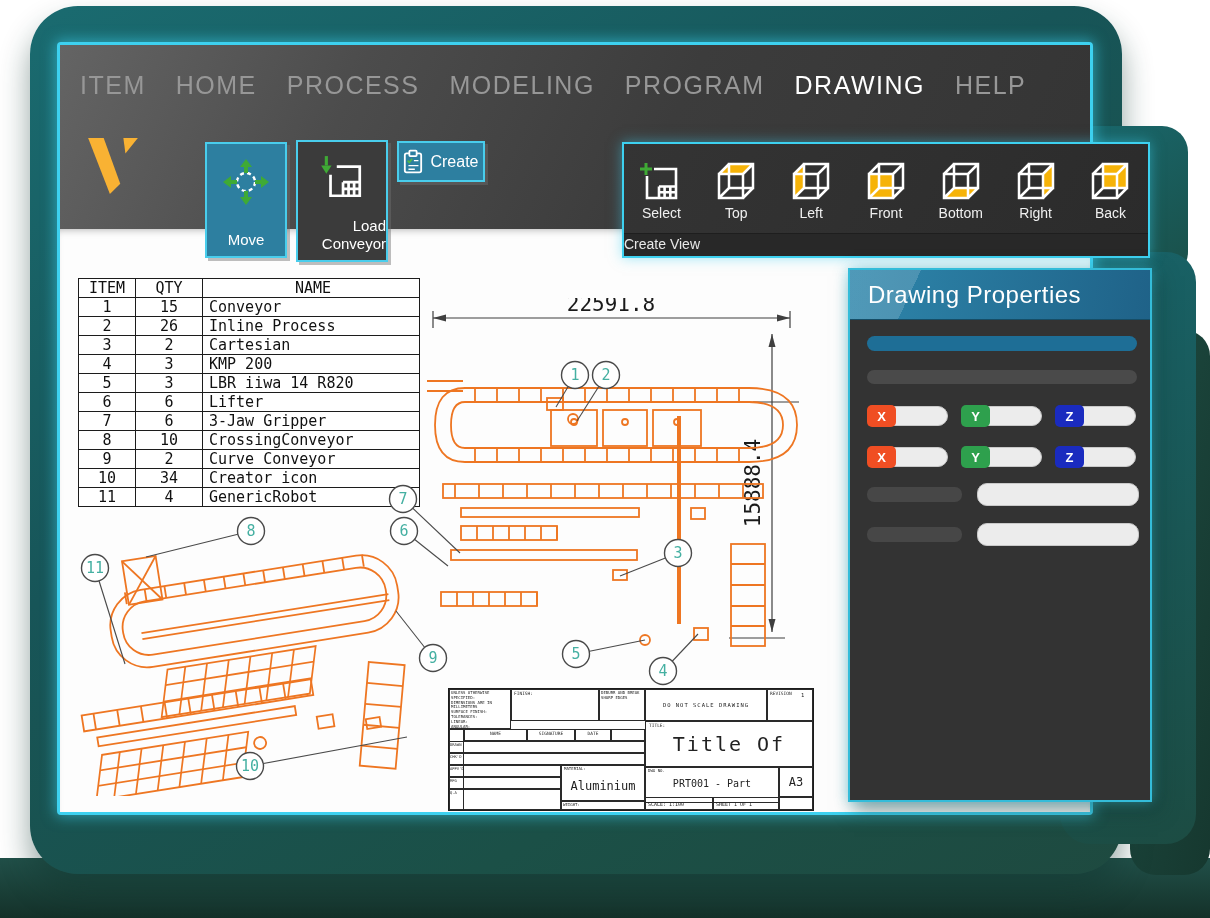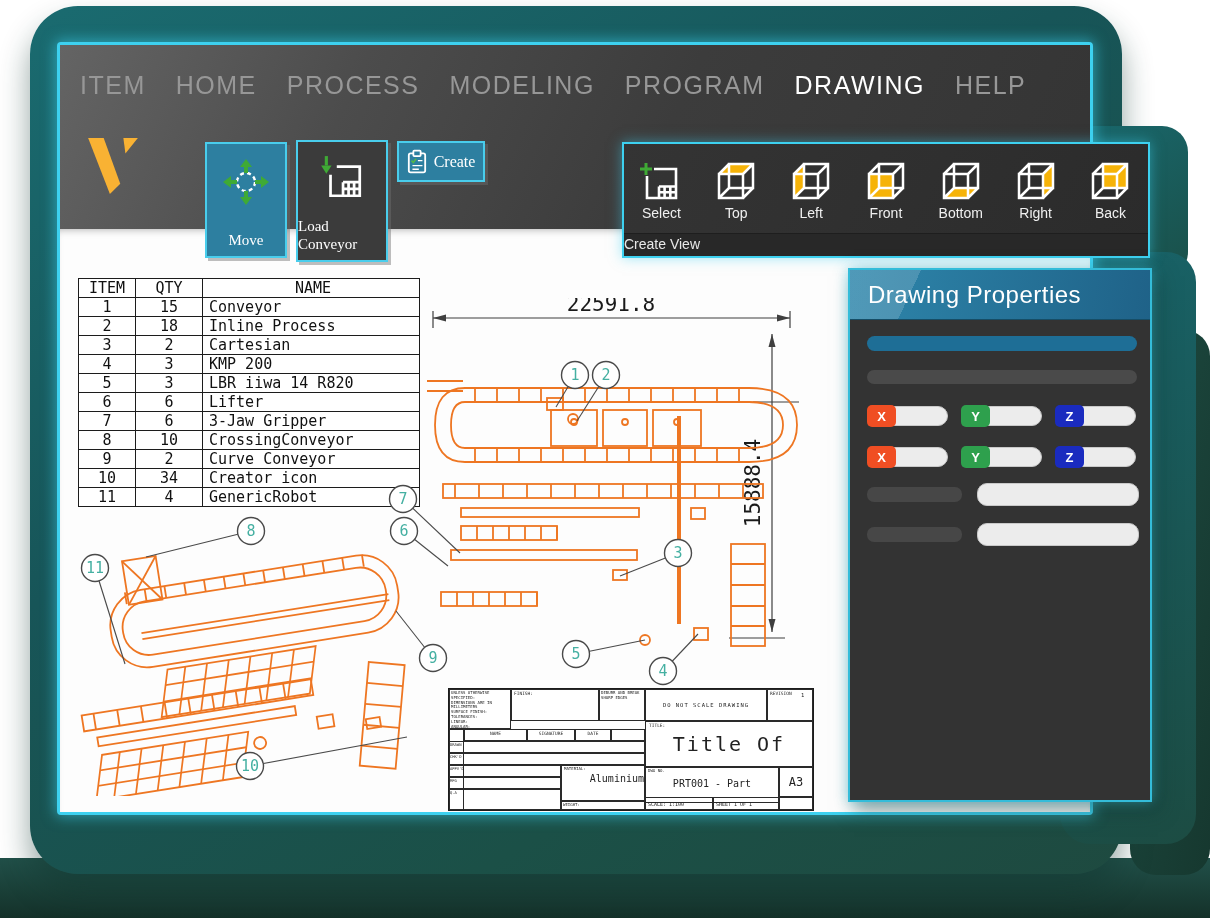--- a/index.html
+++ b/index.html
@@ -26,21 +26,21 @@
     background:linear-gradient(115deg,#646464 0%,#4c4c4c 28%,#3c3c3c 58%,#343434 100%);}
   .menubar{display:flex;gap:30px;padding:26px 0 0 20px;}
   .menu-item{font-size:25px;letter-spacing:1.5px;color:#979797;cursor:default;white-space:nowrap;}
   .menu-item.active{color:#ffffff;}
   .canvas{position:absolute;left:0;top:184px;right:0;bottom:0;background:#fdfdfd;
     box-shadow:inset 0 6px 8px -6px rgba(0,0,0,.35);}
   
   .btn{position:absolute;z-index:5;box-sizing:border-box;border:2px solid #49cdec;
     color:#fff;display:flex;flex-direction:column;align-items:center;justify-content:space-between;
     box-shadow:3px 3px 0 rgba(110,110,110,.45);cursor:pointer;}
-  .btn .lbl{font-size:15px;line-height:18px;text-align:left;padding-bottom:7px;font-family:Liberation Serif, serif;}
+  .btn .lbl{font-size:15px;line-height:18px;text-align:right;padding-bottom:7px;}
   .btn-move{left:205px;top:142px;width:82px;height:116px;background:#2d7fa0;padding-top:14px;}
   .btn-load{left:296px;top:140px;width:92px;height:122px;background:#3b3b3b;padding-top:12px;}
   .btn-create{left:397px;top:141px;width:88px;height:41px;background:#2d7fa0;
     flex-direction:row;justify-content:center;gap:7px;align-items:center;}
   .btn-create .lbl{padding:0;font-size:16px;}
   
   .cv-toolbar{position:absolute;left:622px;top:142px;width:528px;height:116px;z-index:5;box-sizing:border-box;
     background:linear-gradient(120deg,#343434,#2b2b2b);border:2px solid #3dd1f0;
     box-shadow:0 0 12px rgba(61,209,240,.5);}
   .cv-items{display:flex;justify-content:space-around;align-items:flex-start;padding-top:16px;height:86px;}
@@ -214,21 +214,21 @@
       </tr>
     </thead>
     <tbody>
         <tr>
           <td class="c-item">1</td>
           <td class="c-qty">15</td>
           <td class="c-name">Conveyor</td>
         </tr>
         <tr>
           <td class="c-item">2</td>
-          <td class="c-qty">18</td>
+          <td class="c-qty">26</td>
           <td class="c-name">Inline Process</td>
         </tr>
         <tr>
           <td class="c-item">3</td>
           <td class="c-qty">2</td>
           <td class="c-name">Cartesian</td>
         </tr>
         <tr>
           <td class="c-item">4</td>
           <td class="c-qty">3</td>
@@ -481,21 +481,21 @@
     <div class="abs" style="left:1px;top:89px;font-size:3.8px">MFG</div>
     <div class="abs" style="left:1px;top:101px;font-size:3.8px">Q.A</div>
     <div class="tb-cell" style="left:0;top:52px;width:196px;height:12px"></div>
     <div class="tb-cell" style="left:0;top:64px;width:196px;height:12px"></div>
     <div class="tb-cell" style="left:0;top:76px;width:112px;height:12px"></div>
     <div class="tb-cell" style="left:0;top:88px;width:112px;height:12px"></div>
     <div class="tb-cell" style="left:0;top:100px;width:112px;height:21px"></div>
 
     <div class="tb-cell" style="left:112px;top:76px;width:84px;height:36px">
       <div style="font-size:4px;padding:1px 2px">MATERIAL:</div>
-      <div style="font-size:10px;text-align:right;">Aluminium</div>
+      <div style="font-size:12px;text-align:center;margin-top:6px">Aluminium</div>
     </div>
     <div class="tb-cell tb-tiny" style="left:112px;top:112px;width:84px;height:9px">WEIGHT:</div>
 
     <div class="tb-cell" style="left:196px;top:32px;width:168px;height:46px">
       <div style="font-size:4.5px;padding:1px 3px">TITLE:</div>
       <div style="font-size:20px;text-align:center;letter-spacing:2px;margin-top:3px">Title Of</div>
     </div>
     <div class="tb-cell" style="left:196px;top:78px;width:134px;height:36px">
       <div style="font-size:4px;padding:1px 2px">DWG NO.</div>
       <div style="font-size:10px;text-align:center;margin-top:3px">PRT001 - Part</div>

